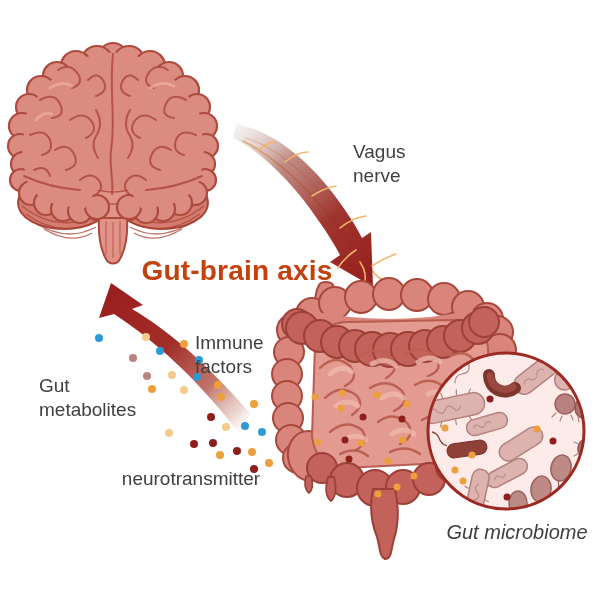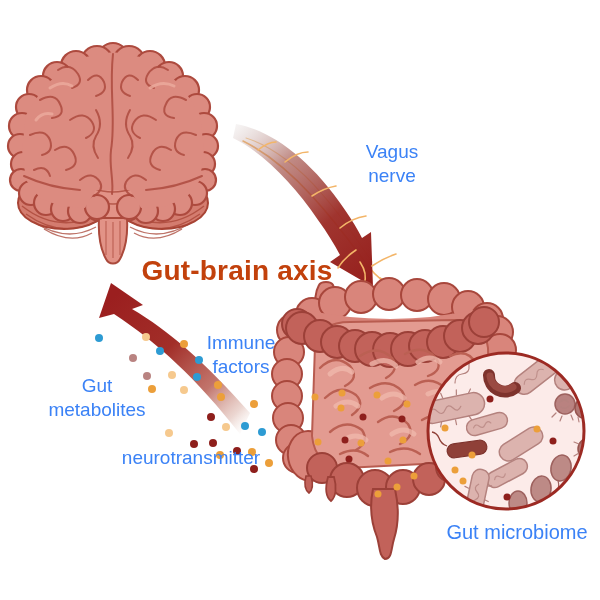--- a/index.html
+++ b/index.html
@@ -3,34 +3,34 @@
 <meta charset="utf-8">
 <style>
   html,body{margin:0;padding:0;background:#fff;}
   .canvas{
     position:relative;width:600px;height:600px;background:#ffffff;
     overflow:hidden;font-family:"Liberation Sans",sans-serif;
   }
   .canvas svg{position:absolute;left:0;top:0;}
   .label{
     position:absolute;transform:translate(-50%,-50%);
-    text-align:center;color:#3b82f6;font-size:19px;line-height:24px;
+    text-align:left;color:#404040;font-size:19px;line-height:24px;
     white-space:pre-line;
   }
   .label.nowrap{white-space:nowrap;}
   .title{
     position:absolute;transform:translate(-50%,-50%);
     font-size:28px;font-weight:bold;color:#c2410c;letter-spacing:.2px;
     white-space:nowrap;
   }
   .lbl-vagus{left:392px;top:164px;width:78px;}
   .lbl-gutmet{left:97px;top:398px;width:116px;}
   .lbl-immune{left:241px;top:355px;width:92px;}
-  .lbl-neuro{left:191px;top:458px;font-size:19px;}
-  .lbl-microbiome{left:517px;top:532px;font-size:20px;}
+  .lbl-neuro{left:191px;top:479px;font-size:19px;}
+  .lbl-microbiome{left:517px;top:532px;font-size:20px;font-style:italic;}
   .ttl{left:237px;top:271px;}
   
   .dot-blue{fill:#2d9bd3;} .dot-orange{fill:#ec9f3a;}
   .dot-peach{fill:#f6c98e;} .dot-dark{fill:#8e1f1c;}
   .gyr{stroke:#ad4a3e;stroke-width:2;fill:none;stroke-linecap:round;opacity:.85;}
   .gyrhl{stroke:#ecab9e;stroke-width:3;fill:none;stroke-linecap:round;opacity:.8;}
   .fold{stroke:#bb6053;stroke-width:2.4;fill:none;stroke-linecap:round;}
   .foldhl{stroke:#f0b9ad;stroke-width:5;fill:none;stroke-linecap:round;opacity:.75;}
   .nerve{stroke:#f3b568;stroke-width:1.6;fill:none;stroke-linecap:round;}
   .nerve2{stroke:#f8d096;stroke-width:1.1;fill:none;stroke-linecap:round;}

